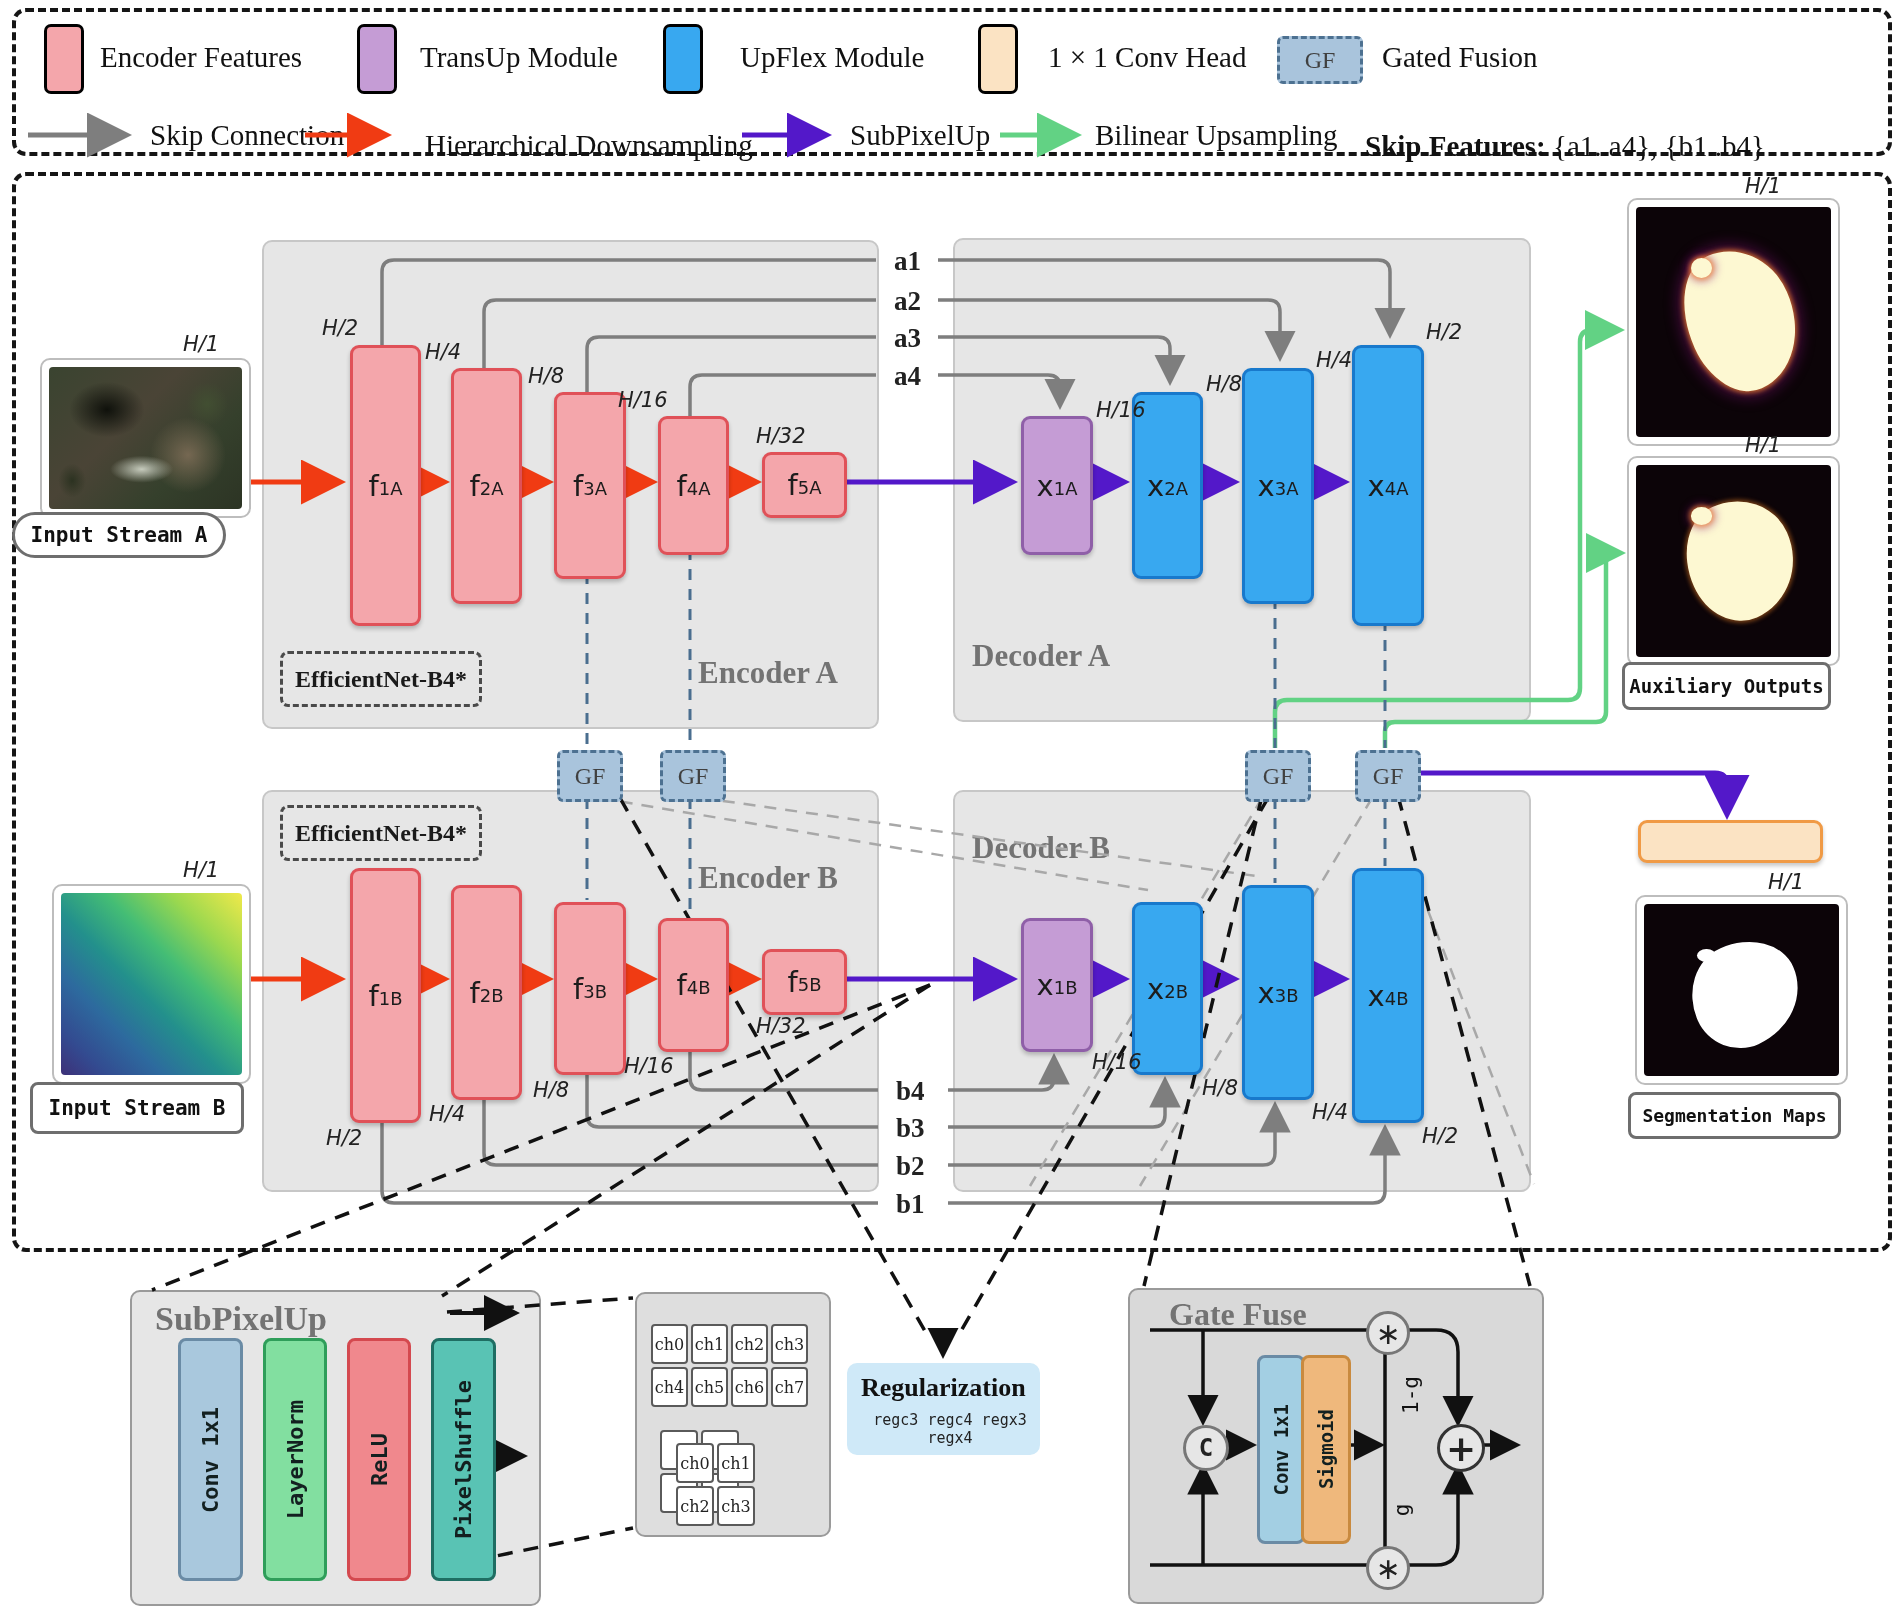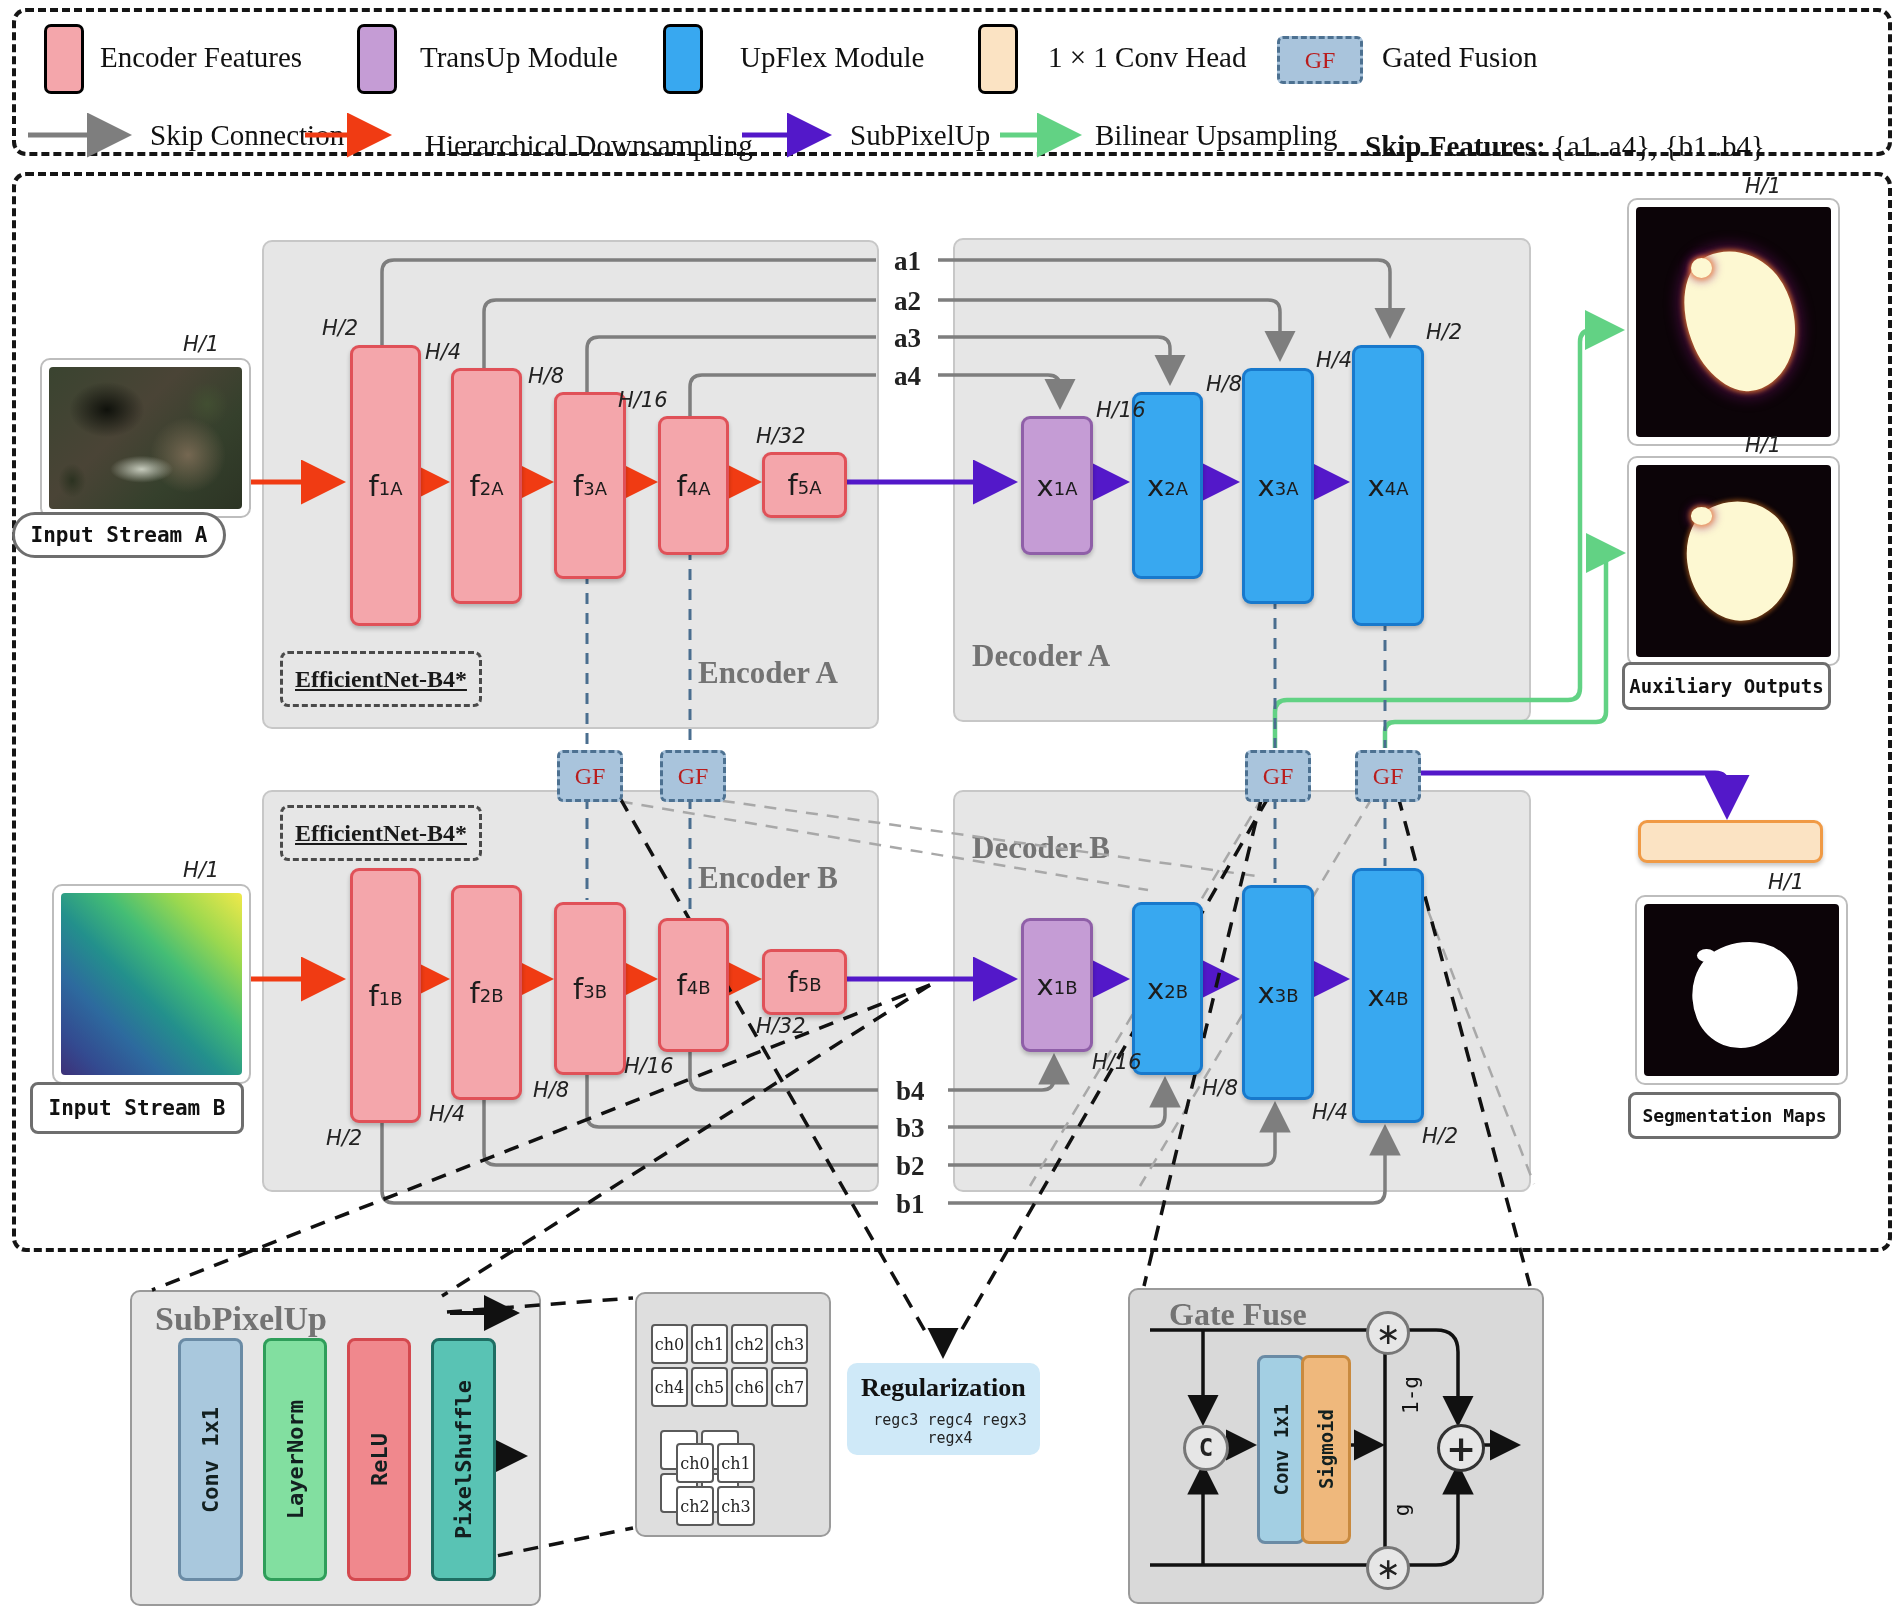--- a/index.html
+++ b/index.html
@@ -10,29 +10,29 @@
   .panel{position:absolute;background:#e6e6e6;border:2px solid #c7c7c7;border-radius:10px;}
   .ptitle{position:absolute;font:bold 31px "Liberation Serif",serif;color:#737373;}
   .blk{position:absolute;display:flex;align-items:center;justify-content:center;border-radius:9px;
        font:29px "DejaVu Sans",sans-serif;color:#1c1c1c;border:3px solid;box-shadow:0 3px 4px rgba(0,0,0,.22);}
   .blk sub{font-size:0.62em;line-height:1;transform:translateY(3px);}
   .pink{background:#f4a6ab;border-color:#e05158;}
   .purple{background:#c59cd5;border-color:#8f5fa8;}
   .blue{background:#38a8f0;border-color:#1879cc;}
   .orange{background:#fbe3c3;border-color:#f09a45;}
   .gf{position:absolute;background:#a9c4dc;border:3px dashed #4d7191;border-radius:6px;
-      display:flex;align-items:center;justify-content:center;font:24px "Liberation Serif",serif;color:#b91c1c;z-index:8;}
+      display:flex;align-items:center;justify-content:center;font:24px "Liberation Serif",serif;color:#404040;z-index:8;}
   .hlbl{position:absolute;font:italic 21px "DejaVu Sans",sans-serif;color:#222;z-index:12;white-space:nowrap;}
   .slbl{position:absolute;font:bold 27px "Liberation Serif",serif;color:#222;z-index:12;background:#fff;padding:0 6px;}
   .iobox{position:absolute;background:#fff;border:3px solid #6e6e6e;border-radius:8px;display:flex;align-items:center;
          justify-content:center;font:600 21px "DejaVu Sans Mono",monospace;color:#111;z-index:12;white-space:nowrap;}
   .imgcard{position:absolute;background:#fff;border:2px solid #bdbdbd;border-radius:10px;padding:7px;z-index:10;}
   .imginner{position:relative;width:100%;height:100%;border-radius:4px;overflow:hidden;}
   .effnet{position:absolute;border:3px dashed #4a4a4a;border-radius:8px;display:flex;align-items:center;
-          justify-content:center;font:bold 24px "Liberation Serif",serif;color:#1a1a1a;z-index:9;text-decoration:underline;}
+          justify-content:center;font:bold 24px "Liberation Serif",serif;color:#1a1a1a;z-index:9;}
   .leglbl{position:absolute;font:29px "Liberation Serif",serif;color:#111;transform:translateY(-50%);white-space:nowrap;}
   .legsw{position:absolute;width:34px;height:64px;border-radius:7px;border:3px solid;}
   .vblk{position:absolute;display:flex;align-items:center;justify-content:center;border-radius:8px;border:3px solid;z-index:8;}
   .vtext{writing-mode:vertical-rl;transform:rotate(180deg);font:bold 22px "DejaVu Sans Mono",monospace;color:#132020;}
   .cell{background:#fff;border:2.5px solid #5a5a5a;border-radius:4px;display:flex;align-items:center;justify-content:center;
         font:16px "DejaVu Serif",serif;color:#222;}
   .circ{position:absolute;border-radius:50%;background:#e6e6e6;border:3.5px solid #777;display:flex;align-items:center;
         justify-content:center;z-index:12;color:#222;}
   .camoA{background:
     radial-gradient(closest-side at 30% 30%, rgba(12,14,9,.95), rgba(12,14,9,0) 65%),

